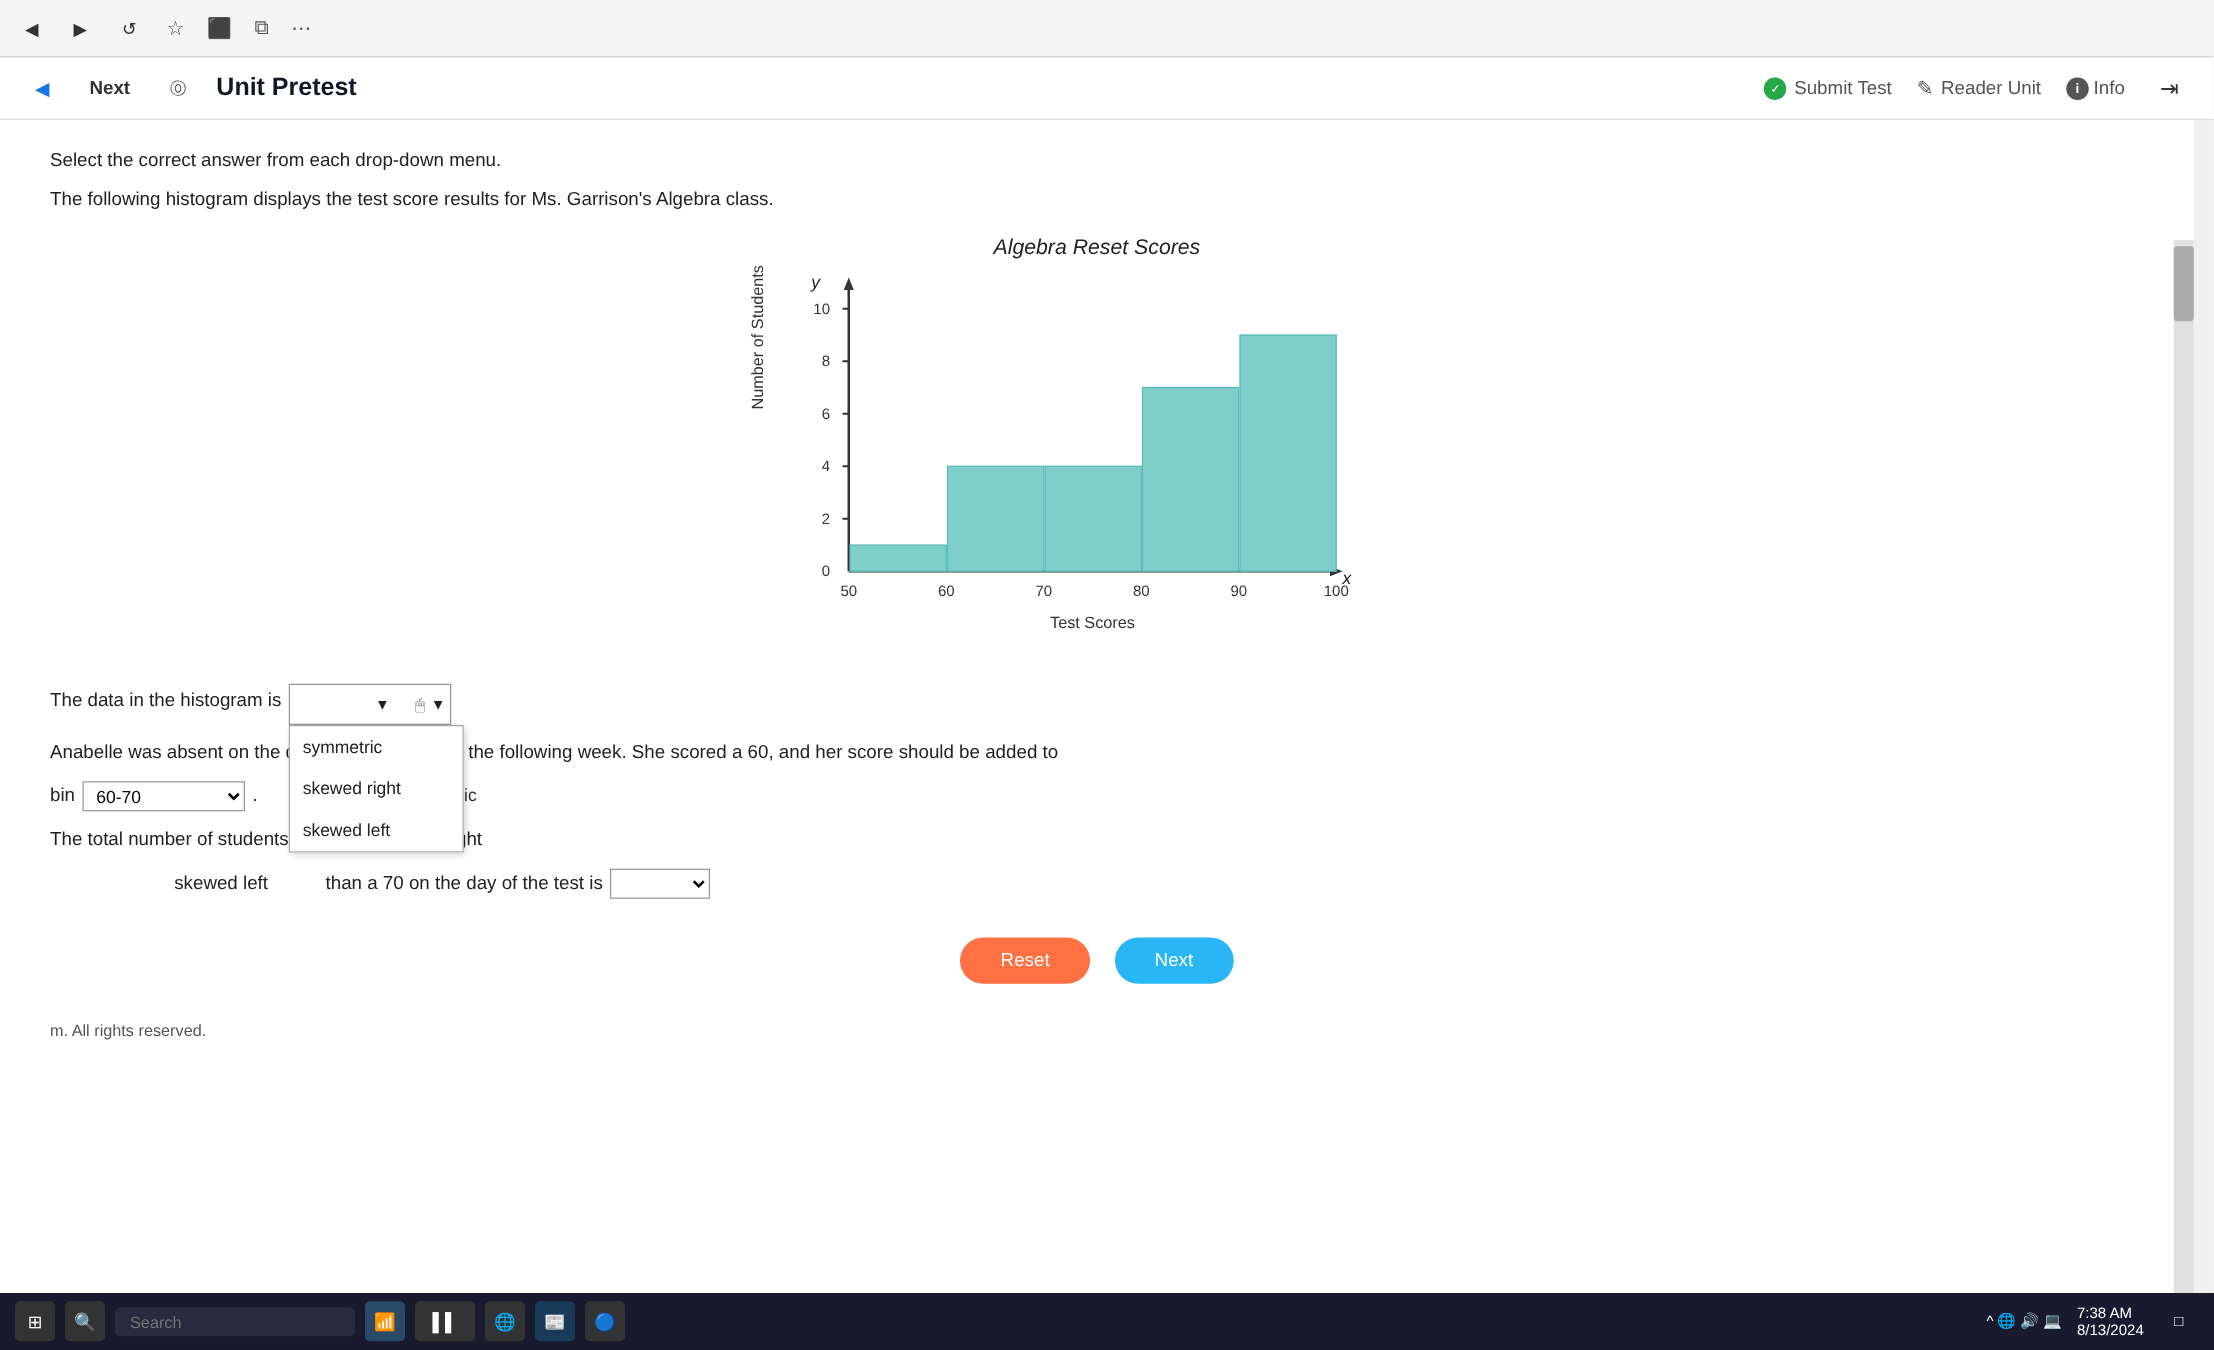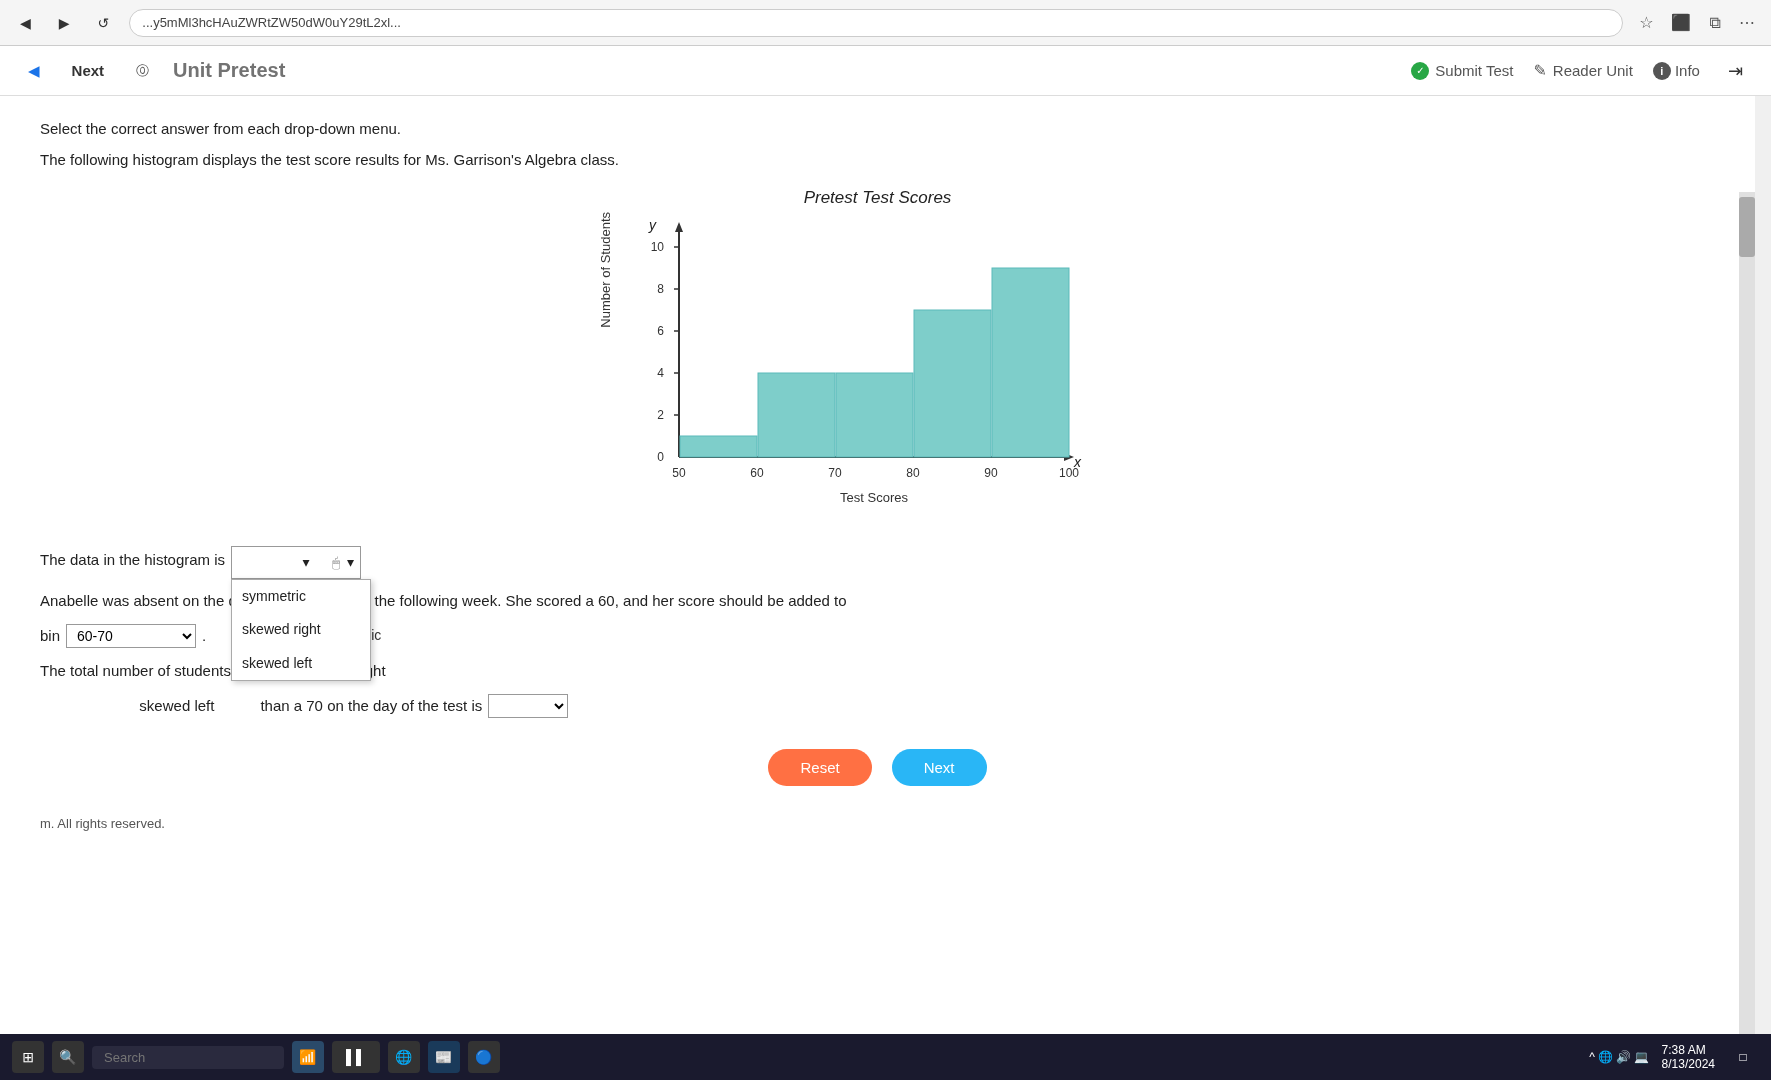--- a/index.html
+++ b/index.html
@@ -60,21 +60,21 @@
       border-bottom: 1px solid #ddd;
       height: 50px;
       display: flex;
       align-items: center;
       padding: 0 20px;
       gap: 16px;
     }
     .page-title {
       font-size: 20px;
       font-weight: 600;
-      color: #737373;
+      color: #0f172a;
       flex: 1;
     }
     .toolbar-right {
       display: flex;
       align-items: center;
       gap: 20px;
     }
     .submit-test-btn {
       display: flex;
       align-items: center;
@@ -348,21 +348,20 @@
       text-align: left;
     }
   </style>
 </head>
 <body>
 
 <div class="browser-bar">
   <button class="nav-btn">◀</button>
   <button class="nav-btn">▶</button>
   <button class="nav-btn">↺</button>
-  <input class="address-bar" type="text" value="...y5mMl3hcHAuZWRtZW50dW0uY29tL2xl..." style="">
   <div class="browser-icons">
     <button class="browser-icon-btn">☆</button>
     <button class="browser-icon-btn">⬛</button>
     <button class="browser-icon-btn">⧉</button>
     <button class="browser-icon-btn">⋯</button>
   </div>
 </div>
 
 <div class="top-toolbar">
   <button class="nav-btn" style="color:#1a73e8; font-size:15px;">◀</button>
@@ -390,21 +389,21 @@
 
   <div class="scroll-indicator">
     <div class="scroll-thumb"></div>
   </div>
 
   <p class="instruction-text">Select the correct answer from each drop-down menu.</p>
   <p class="histogram-desc">The following histogram displays the test score results for Ms. Garrison's Algebra class.</p>
 
   <div class="chart-container">
     <div class="chart-wrapper">
-      <div class="chart-title">Pretest Test Scores</div>
+      <div class="chart-title">Algebra Reset Scores</div>
 
       <div class="chart-svg-area">
         <div class="y-axis-label">Number of Students</div>
         <div class="chart-inner">
           <svg width="480" height="310">
 
             <text x="30" y="18" font-size="14" font-style="italic" fill="#222">y</text>
 
             <text x="455" y="255" font-size="14" font-style="italic" fill="#222">x</text>
 

